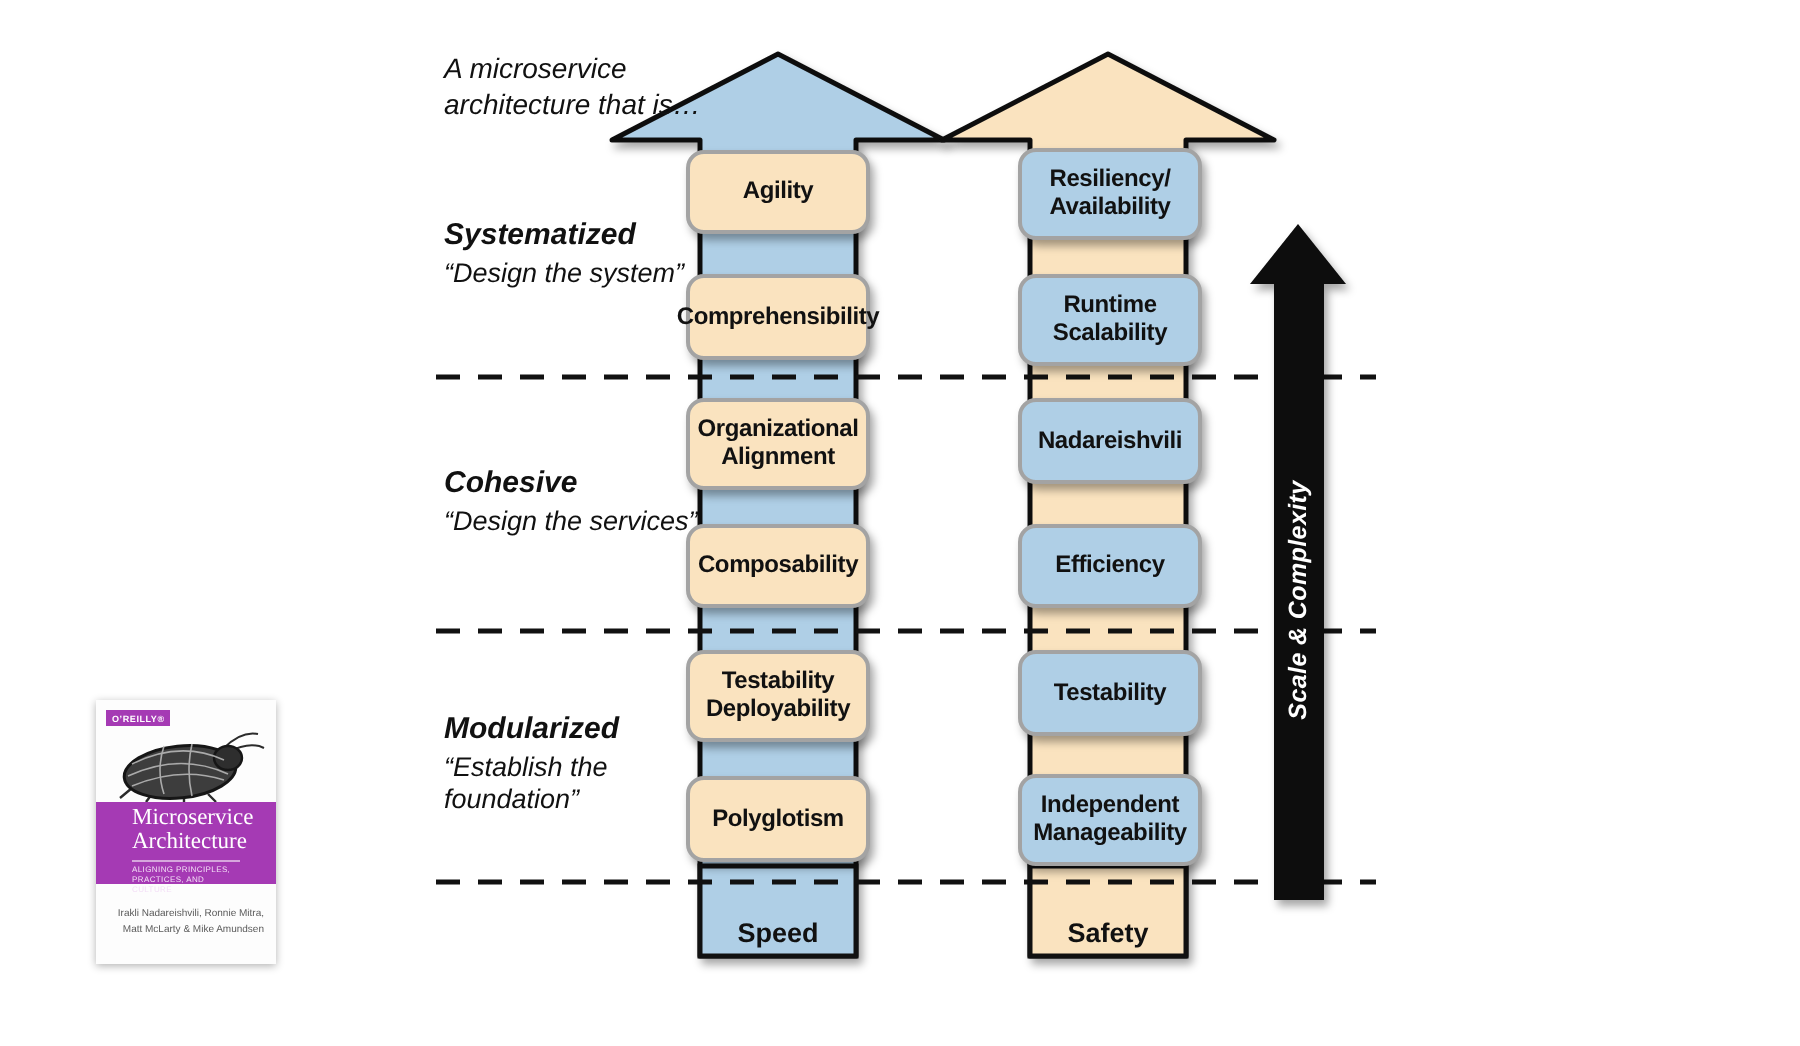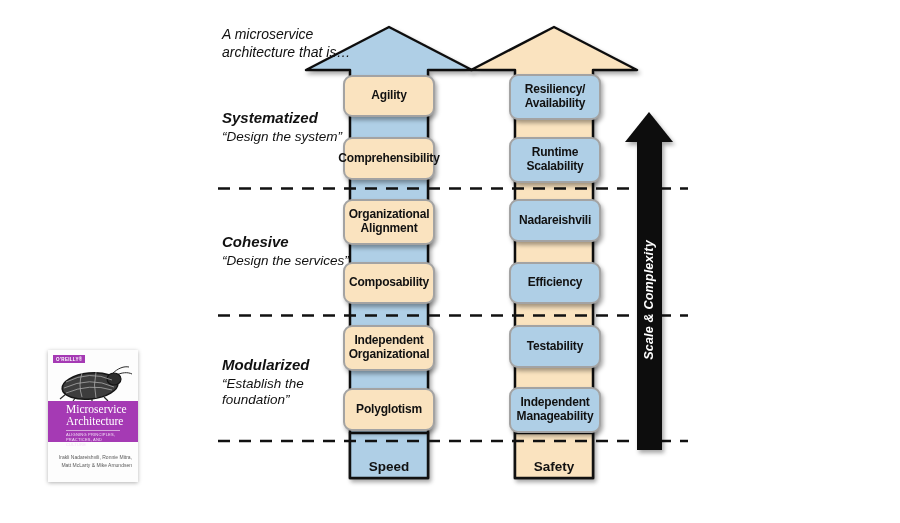--- a/index.html
+++ b/index.html
@@ -115,21 +115,21 @@
   </div>
   <div class="section sec3">
     <div class="name">Modularized</div>
     <div class="quote">“Establish the foundation”</div>
   </div>
 
   <div class="box tl lb1">Agility</div>
   <div class="box tl lb2">Comprehensibility</div>
   <div class="box tl lb3">Organizational Alignment</div>
   <div class="box tl lb4">Composability</div>
-  <div class="box tl lb5">Independent Organizational</div>
+  <div class="box tl lb5">Testability Deployability</div>
   <div class="box tl lb6">Polyglotism</div>
   <div class="base-label base-left">Speed</div>
 
   <div class="box tr rb1">Resiliency/ Availability</div>
   <div class="box tr rb2">Runtime Scalability</div>
   <div class="box tr rb3">Nadareishvili</div>
   <div class="box tr rb4">Efficiency</div>
   <div class="box tr rb5">Testability</div>
   <div class="box tr rb6">Independent Manageability</div>
   <div class="base-label base-right">Safety</div>

